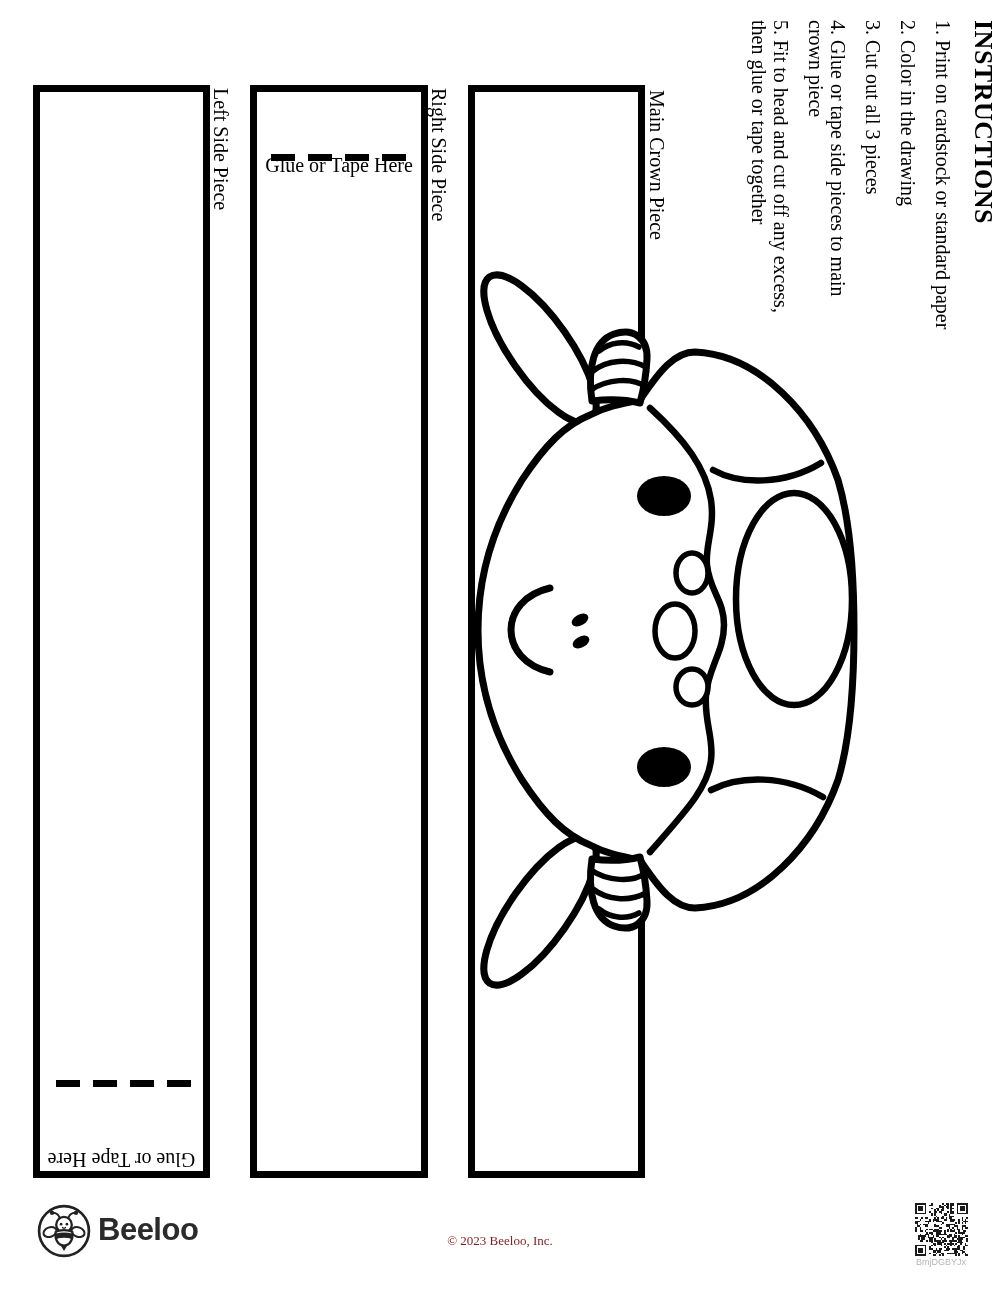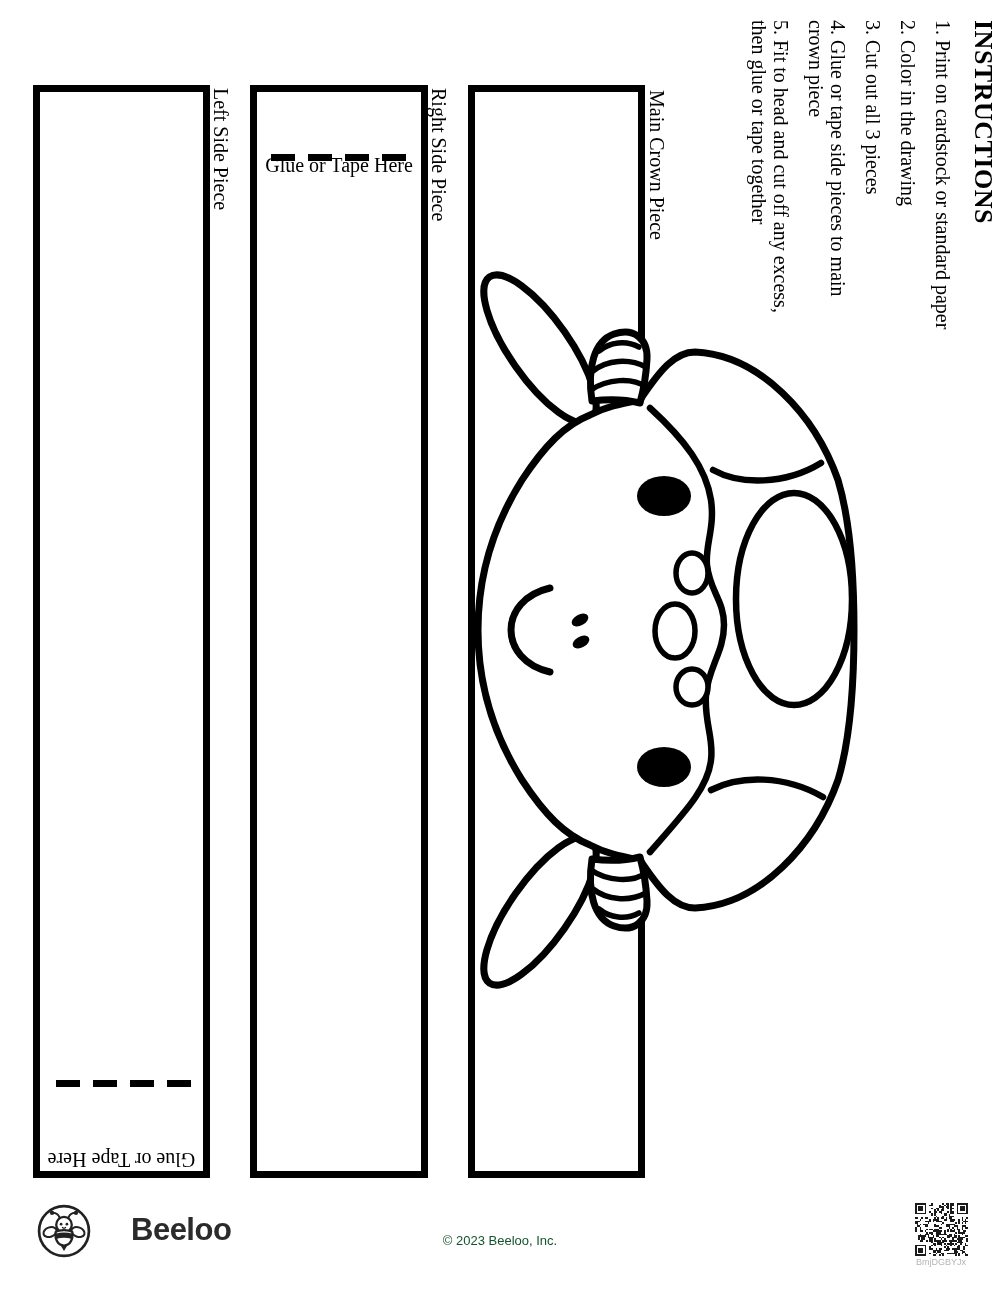--- a/index.html
+++ b/index.html
@@ -44,26 +44,26 @@
   }
   #dash-right{ left:271px; top:154px; width:136px; }
   #dash-left{ left:56px;  top:1080px; width:135px; }
   
   #cow-svg{ position:absolute; left:455px; top:258px; }
   
   #bee-badge{ position:absolute; left:37px; top:1204px; }
   #brand{
     position:absolute; left:98px; top:1212px;
     font-family:"Liberation Sans","DejaVu Sans",sans-serif;
-    font-size:31px; font-weight:bold; letter-spacing:-0.5px; color:#2b2b2b;margin-left:33px;
+    font-size:31px; font-weight:bold; letter-spacing:-0.5px; color:#2b2b2b;
   }
   #copyright{
     position:absolute; left:300px; top:1233px; width:400px; text-align:center;
-    font-family:Liberation Sans, sans-serif;
-    font-size:13px; color:#14532d;
+    font-family:Liberation Serif, serif;
+    font-size:13px; color:#7f1d1d;
   }
   #qr{ position:absolute; left:915px; top:1203px; }
   #qr-caption{
     position:absolute; left:880px; top:1257px; width:122px; text-align:center;
     font-family:"Liberation Sans","DejaVu Sans",sans-serif;
     font-size:9px; color:#b5b5b5;
   }
 </style>
 </head>
 <body>

